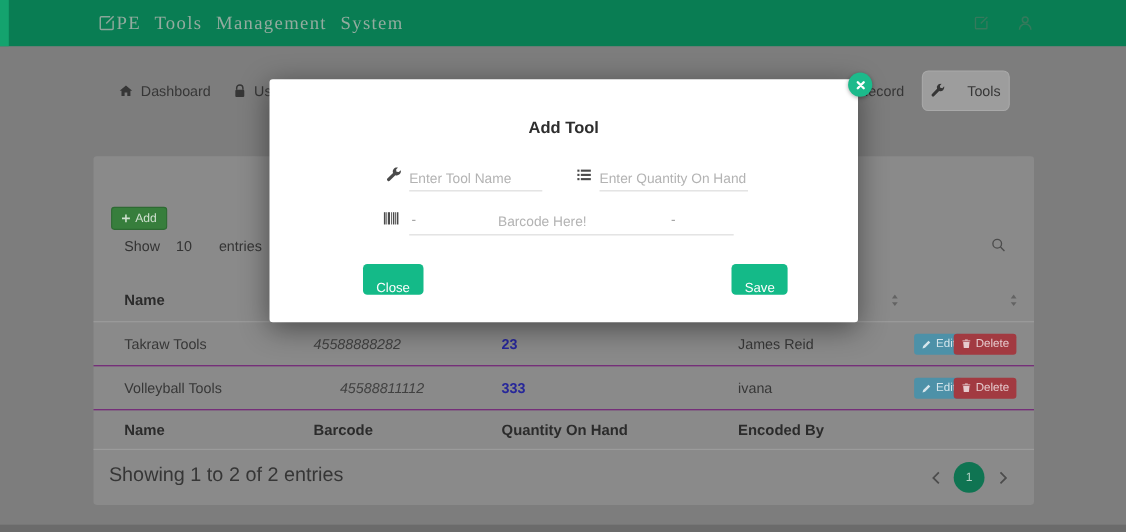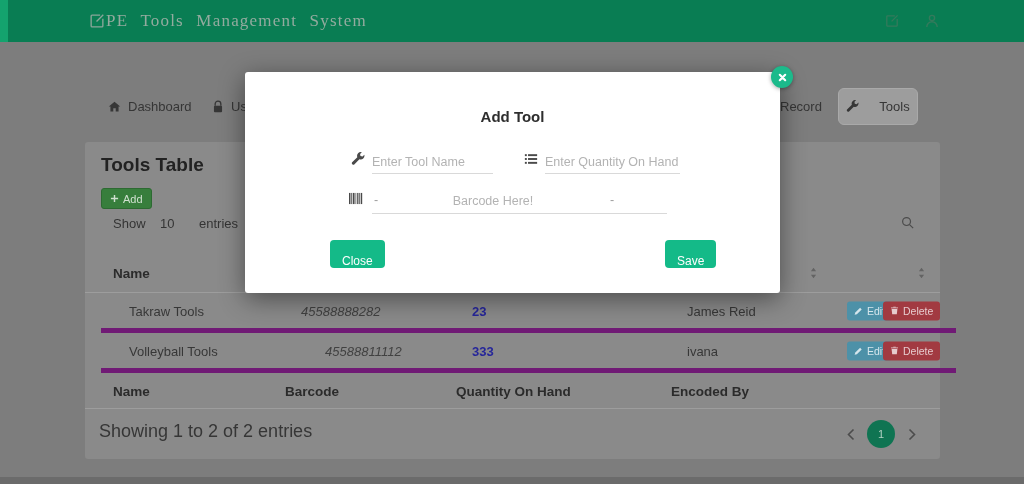--- a/index.html
+++ b/index.html
@@ -12,34 +12,34 @@
   .ic { display:inline-flex; align-items:center; justify-content:center; }
 
   
   .hdr { position:absolute; left:0; top:0; width:1024px; height:42px; background:#097d53; }
   .hdr-strip { position:absolute; left:0; top:0; width:8px; height:42px; background:#14a36e; }
   .brand { position:absolute; left:88px; top:0; height:42px; display:flex; align-items:center; gap:0; color:#8aa69a; }
   .brand-t { font-family:"Liberation Serif", "DejaVu Serif", serif; font-size:17px; letter-spacing:1.2px; word-spacing:7px; color:#93ab9f; }
   .hic { position:absolute; top:13px; color:#357a5c; cursor:pointer; }
 
   
-  .nav-item { position:absolute; top:88px; height:37px; display:flex; align-items:center; gap:7px; font-size:13px; color:#363636; cursor:pointer; }
+  .nav-item { position:absolute; top:64px; height:37px; display:flex; align-items:center; gap:7px; font-size:13px; color:#363636; cursor:pointer; }
   .tab-active { background:#9d9d9d; border:1px solid #a9a9a9; border-radius:6px; width:80px; justify-content:center; gap:20px; }
 
   
   .card { position:absolute; left:85px; top:142px; width:855px; height:317px; background:#8a8a8a; border-radius:3px; }
   .card-title { position:absolute; left:16px; top:12px; font-size:19px; font-weight:bold; color:#222; }
   .btn-add { position:absolute; left:16px; top:46px; height:21px; display:flex; align-items:center; gap:4px;
              background:#377e3c; border:1px solid #2d6a32; border-radius:3px; padding:0 8px;
              color:#cfe0cf; font-size:11px; font-family:inherit; cursor:pointer; }
   .show-row { position:absolute; top:74px; height:16px; font-size:13px; color:#343434; }
   .search-ic { position:absolute; left:815px; top:73px; color:#4c4c4c; cursor:pointer; }
 
   .thead-row { position:absolute; left:0; top:112px; width:855px; height:39px; border-bottom:1px solid #9d9d9d; }
-  .trow  { position:absolute; left:16px; width:855px; height:40px; border-bottom:5px solid #701a75; }
+  .trow  { position:absolute; left:0; width:855px; height:40px; border-bottom:1px solid #701a75; }
   .tfoot-row { position:absolute; left:0; top:231px; width:855px; height:36px; border-bottom:1px solid #9d9d9d; }
   .cell { position:absolute; top:50%; transform:translateY(-50%); font-size:13px; color:#373737; white-space:nowrap; }
   .cell-h { font-weight:bold; font-size:13.5px; color:#2b2b2b; }
   .cell-bc { font-style:italic; color:#414141; }
   .cell-qty { font-weight:bold; color:#26269a; }
   .sort-ic { position:absolute; top:50%; transform:translateY(-50%); color:#5a5a5a; opacity:.8; }
   .btn-edit, .btn-del { position:absolute; top:50%; transform:translateY(-50%); height:19px; display:flex; align-items:center; gap:4px;
              border:none; border-radius:3px; font-size:10.5px; font-family:inherit; padding:0 7px; cursor:pointer; }
   .btn-edit { background:#4d91a8; color:#d5e6ec; }
   .btn-del  { background:#a23a41; color:#e6cbce; }
@@ -125,21 +125,20 @@
   <div class="nav-item tab-active" style="left:838px;">
     <span class="ic">
       <svg width="13" height="13" viewBox="0 0 16 16" fill="currentColor">
         <path d="M15.2 3.1a4.3 4.3 0 0 1-5.6 5.2L4 13.9a1.7 1.7 0 1 1-2.4-2.4l5.6-5.6A4.3 4.3 0 0 1 12.4.3l-2 2 .4 2.4 2.4.4 2-2z"></path>
       </svg>
     </span>
     <span>Tools</span>
   </div>
 
   <div class="card">
-    <div class="card-title">Tools Table</div>
 
     <button class="btn-add">
       <span class="ic">
         <svg width="9" height="9" viewBox="0 0 10 10" stroke="currentColor" stroke-width="1.6" fill="none">
           <path d="M5 1v8M1 5h8"></path>
         </svg>
       </span>
       <span>Add</span>
     </button>
 

